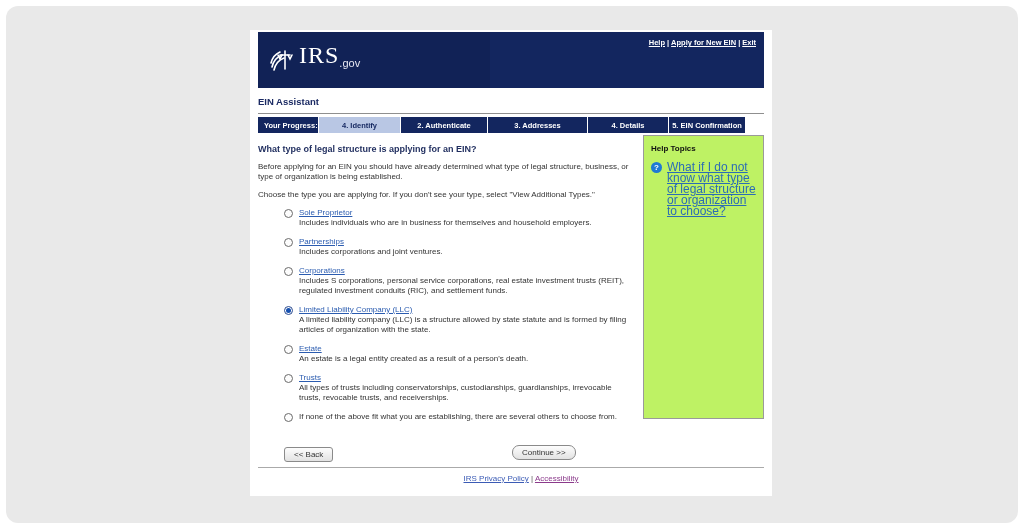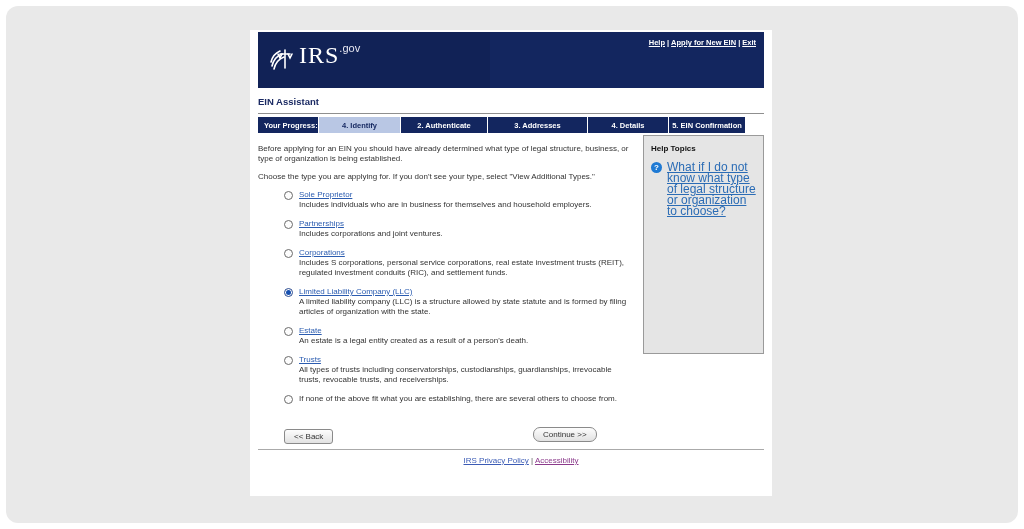--- a/index.html
+++ b/index.html
@@ -3,21 +3,21 @@
 <meta charset="utf-8">
 <style>
   * { margin:0; padding:0; box-sizing:border-box; }
   html,body { width:1024px; height:529px; background:#ffffff; font-family:"Liberation Sans", sans-serif; }
   .canvas { position:absolute; left:6px; top:6px; width:1012px; height:517px; background:#e9e9e9; border-radius:12px; overflow:hidden; }
   .page { position:absolute; left:244px; top:24px; width:522px; height:466px; background:#ffffff; padding:2px 8px 0 8px; }
 
   
   .masthead { position:relative; height:56px; background:#13265f; color:#fff; overflow:hidden; }
   .masthead-shade { position:absolute; left:0; top:0; width:232px; height:56px; background:rgba(0,0,10,0.10); }
-  .logo-wrap { position:absolute; left:10px; top:10px; display:flex; align-items:flex-start; }
+  .logo-wrap { position:absolute; left:10px; top:10px; display:flex; align-items:flex-end; }
   .eagle { position:relative; top:4px; margin-right:5px; }
   .logo-irs { font-family:"Liberation Serif", serif; font-size:24px; letter-spacing:1px; color:#fff; }
   .logo-gov { font-size:11px; color:#e8e8f2; }
   .mast-links { position:absolute; right:8px; top:6px; font-size:7.5px; font-weight:bold; }
   .mast-links a { color:#ffffff; text-decoration:underline; cursor:pointer; }
   .mast-links .sep { color:#ffffff; margin:0 2px; }
 
   .app-title { margin:8px 0 6px 0; font-size:9.5px; font-weight:bold; color:#1b2a63; }
   .title-rule { height:1px; background:#8f8f8f; margin-bottom:3px; }
 
@@ -42,24 +42,24 @@
   .radio.checked::after { content:""; position:absolute; left:1px; top:1px; width:5px; height:5px; border-radius:50%; background:#1550b0; }
   .opt-text { font-size:8px; line-height:10px; }
   .opt-link { color:#2b5cb0; text-decoration:underline; cursor:pointer; }
   .opt-label-bold { color:#111; font-weight:bold; }
   .opt-desc { color:#333; }
 
   
   .btn-row { position:relative; height:16px; margin:16px 0 4px 0; width:506px; }
   .btn { position:absolute; font-size:8px; color:#333; background:linear-gradient(#fdfdfd,#e2e2e2); border:1px solid #8a8a8a; border-radius:3px; padding:2px 9px; cursor:pointer; font-family:"Liberation Sans", sans-serif; }
   .btn-back { left:26px; top:0; }
-  .btn-continue { left:275px; top:-2px;border-radius:7px; }
+  .btn-continue { left:254px; top:-2px;border-radius:7px; }
 
   
-  .help-panel { margin-left:11px; width:121px; height:219px; background:#e5e5e5; border:1px solid #9a9a9a; padding:8px 7px; }
+  .help-panel { margin-left:11px; width:121px; height:284px; background:#bef264; border:1px solid #9a9a9a; padding:8px 7px; }
   .help-title { font-size:8px; font-weight:bold; color:#111; margin-bottom:9px; }
   .help-item { display:flex; }
   .q-icon { flex:none; width:11px; height:11px; border-radius:50%; background:#1f7ad4; color:#fff; font-size:8px; font-weight:bold; text-align:center; line-height:11px; margin-right:5px; }
   .help-link { font-size:12px; line-height:11px; color:#2b6cb5; text-decoration:underline; cursor:pointer; }
 
   
   .footer-rule { height:1px; background:#aaa; margin-top:2px; }
   .footer { text-align:center; font-size:8px; margin-top:6px; color:#555; }
   .footer a { text-decoration:underline; cursor:pointer; }
   .link-privacy { color:#3b5bb5;padding-left:20px; }
@@ -100,20 +100,21 @@
       <div class="pcell label">Your Progress:</div>
       <div class="pcell p1 active">4. Identify</div>
       <div class="pcell p2">2. Authenticate</div>
       <div class="pcell p3">3. Addresses</div>
       <div class="pcell p4">4. Details</div>
       <div class="pcell p5">5. EIN Confirmation</div>
     </div>
 
     <div class="content-row">
       <div class="main-col">
+        <div class="question">What type of legal structure is applying for an EIN?</div>
         <p class="intro">Before applying for an EIN you should have already determined what type of legal structure, business, or type of organization is being established.</p>
         <p class="intro">Choose the type you are applying for. If you don't see your type, select "View Additional Types."</p>
 
         <div class="options">
 
           <div class="option">
             <span class="radio"></span>
             <div class="opt-text">
               <a class="opt-link">Sole Proprietor</a>
               <div class="opt-desc">Includes individuals who are in business for themselves and household employers.</div>

